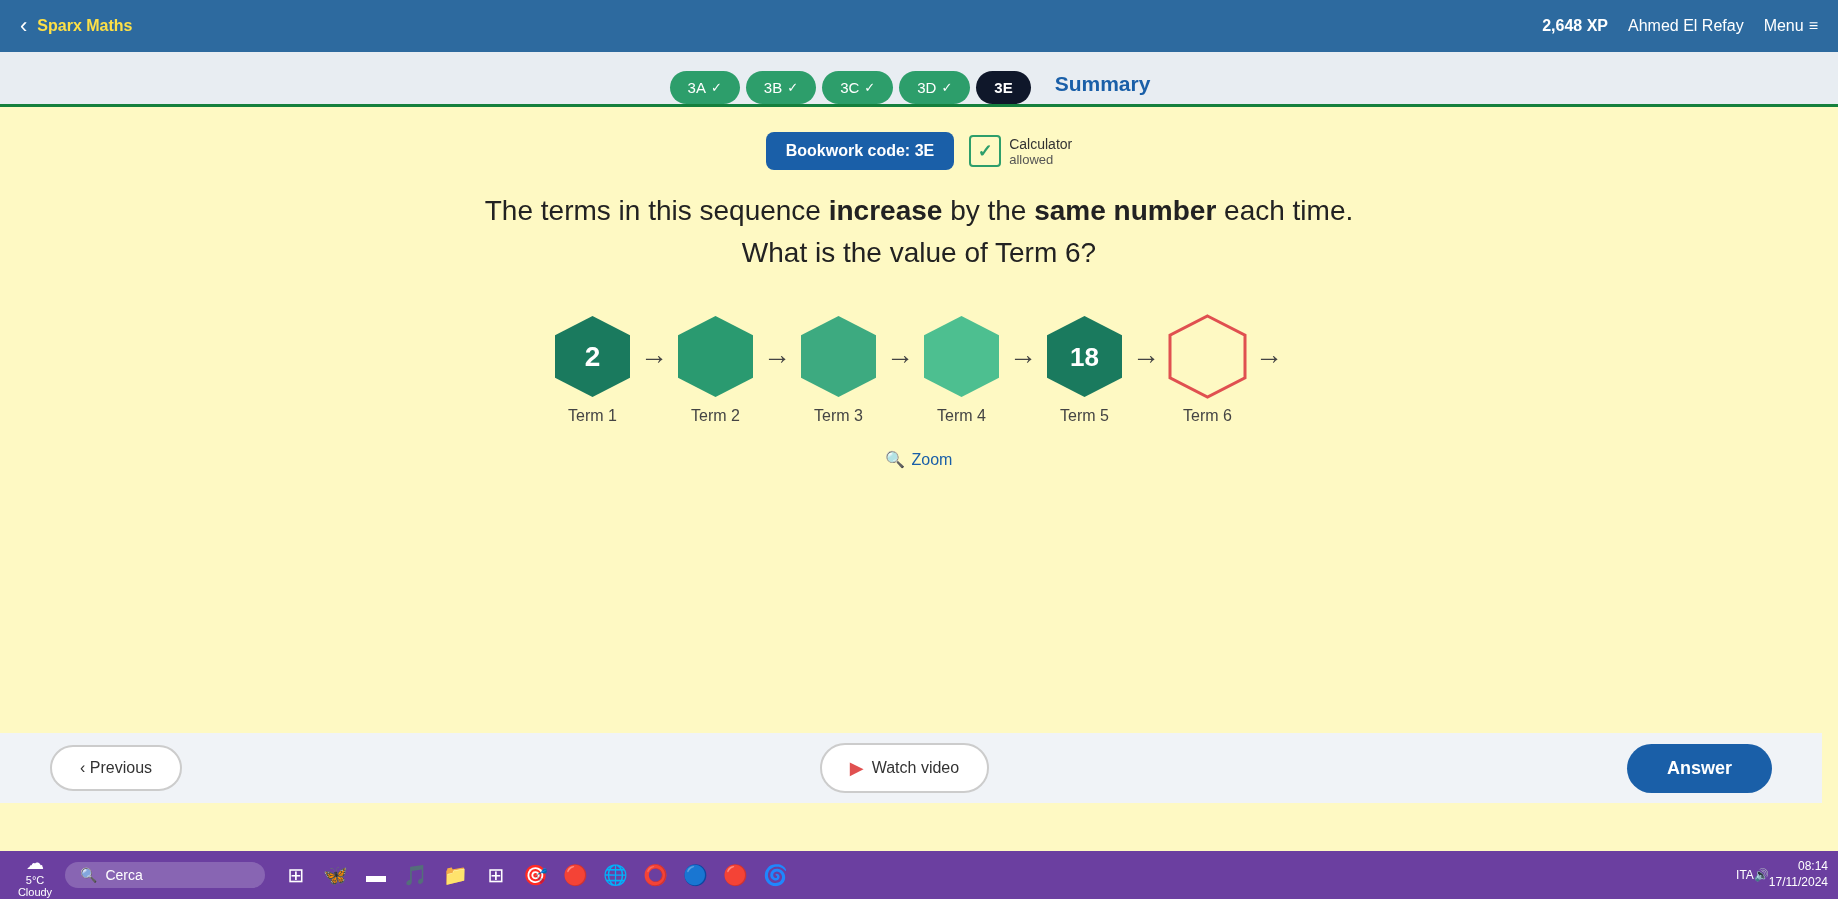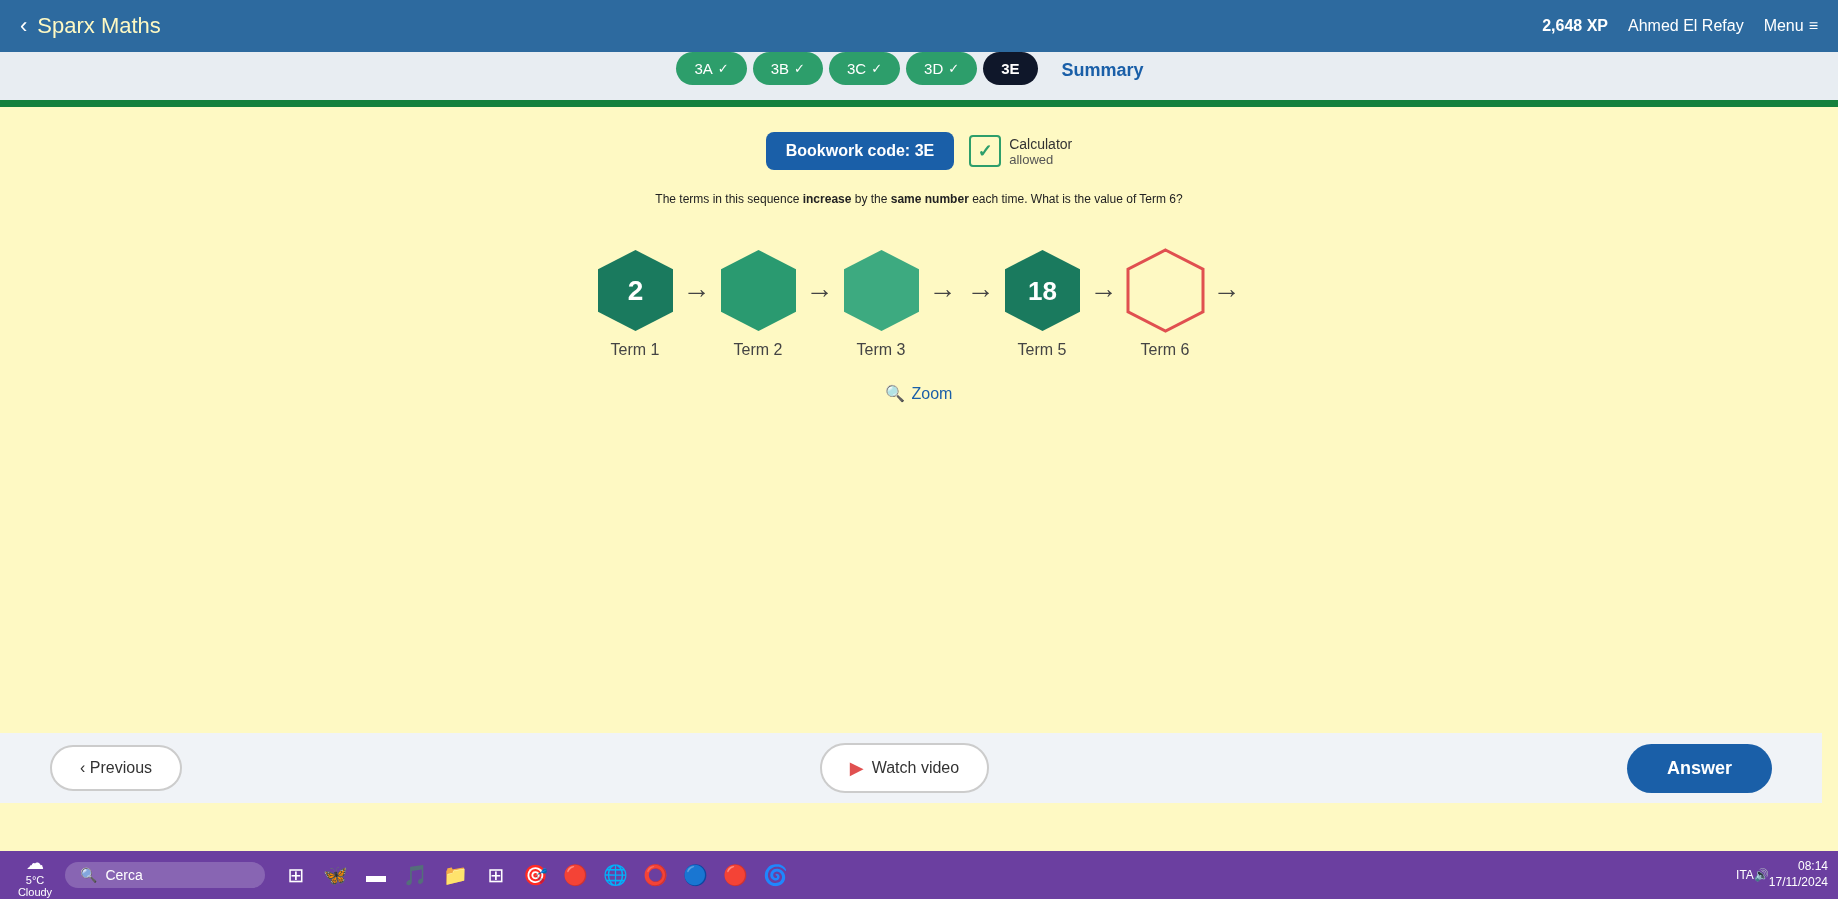--- a/index.html
+++ b/index.html
@@ -26,45 +26,45 @@
       align-items: center;
       gap: 10px;
       color: white;
     }
     .back-arrow {
       color: white;
       font-size: 22px;
       cursor: pointer;
     }
     .app-title {
-      color: #fef9c3;
-      font-size: 22px;
-      font-weight: 400;
+      color: #fde047;
+      font-size: 16px;
+      font-weight: 700;
     }
     .top-bar-right {
       position: absolute;
       right: 20px;
       display: flex;
       align-items: center;
       gap: 20px;
       color: white;
       font-size: 16px;
     }
     .xp-badge { font-weight: 600; }
     .menu-btn { cursor: pointer; display: flex; align-items: center; gap: 5px; }
 
     
     .tab-bar {
       background: #e8edf2;
       height: 55px;
       display: flex;
-      align-items: flex-start;
+      align-items: flex-end;
       justify-content: center;
       gap: 6px;
-      border-bottom: 7px solid #15803d;
+      border-bottom: 3px solid #15803d;
     }
     .tab {
       padding: 8px 18px;
       border-radius: 20px;
       font-size: 15px;
       font-weight: 500;
       cursor: pointer;
       display: flex;
       align-items: center;
       gap: 5px;
@@ -77,21 +77,21 @@
     }
     .tab-active {
       background: #0f172a;
       color: white;
       font-weight: 700;
     }
     .tab-summary {
       background: transparent;
       color: #1a5fa8;
       font-weight: 600;
-      font-size: 18px;
+      font-size: 21px;
     }
     .checkmark { font-size: 13px; }
 
     
     .main-content {
       background: #fef9c3;
       height: calc(899px - 52px - 55px - 48px);
       position: relative;
       display: flex;
       flex-direction: column;
@@ -134,21 +134,21 @@
       position: relative;
     }
     .calc-checkmark {
       color: #2d9e6b;
       font-size: 18px;
       font-weight: bold;
     }
 
     
     .question-text {
-      font-size: 12px;
+      font-size: 28px;
       color: #222;
       text-align: center;
       max-width: 900px;
       margin-bottom: 40px;
       line-height: 1.5;
     }
 
     
     .sequence-container {
       display: flex;
@@ -387,20 +387,26 @@
 
     <div class="term-wrapper">
       <svg width="85" height="85" viewBox="0 0 85 85">
         <polygon points="42.5,2 80,21.25 80,63.75 42.5,83 5,63.75 5,21.25" fill="#3daa80"></polygon>
       </svg>
       <span class="term-label">Term 3</span>
     </div>
 
     <span class="arrow">→</span>
 
+    <div class="term-wrapper">
+      <svg width="85" height="85" viewBox="0 0 85 85">
+        <polygon points="42.5,2 80,21.25 80,63.75 42.5,83 5,63.75 5,21.25" fill="#4dbf90"></polygon>
+      </svg>
+      <span class="term-label">Term 4</span>
+    </div>
 
     <span class="arrow">→</span>
 
     <div class="term-wrapper">
       <svg width="85" height="85" viewBox="0 0 85 85">
         <polygon points="42.5,2 80,21.25 80,63.75 42.5,83 5,63.75 5,21.25" fill="#1a7a5e"></polygon>
         <text x="42.5" y="52" text-anchor="middle" fill="white" font-size="26" font-weight="bold">18</text>
       </svg>
       <span class="term-label">Term 5</span>
     </div>

